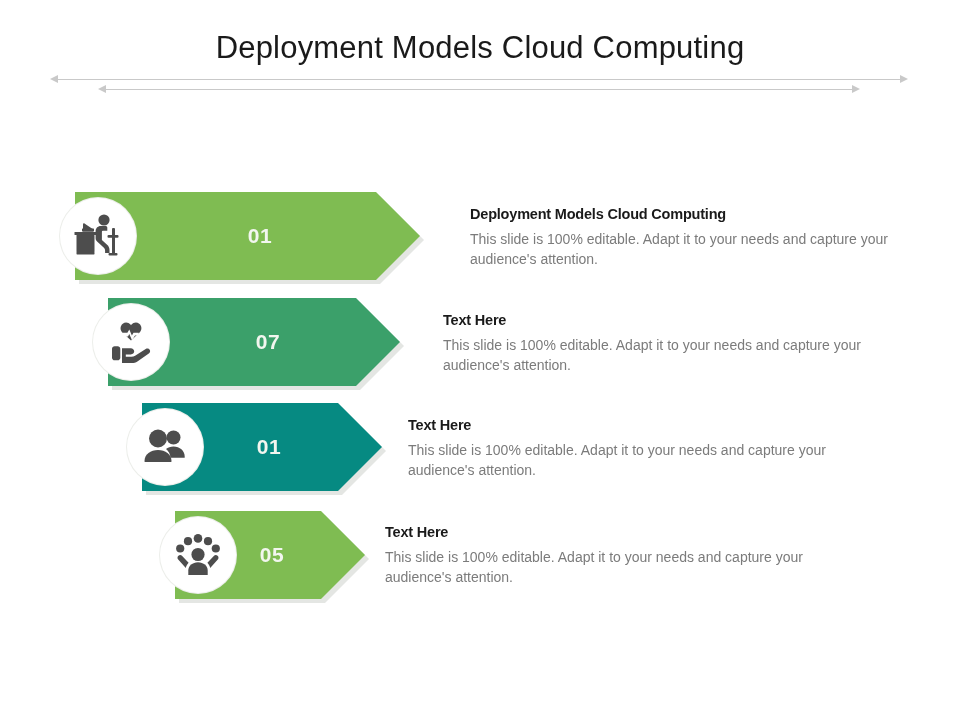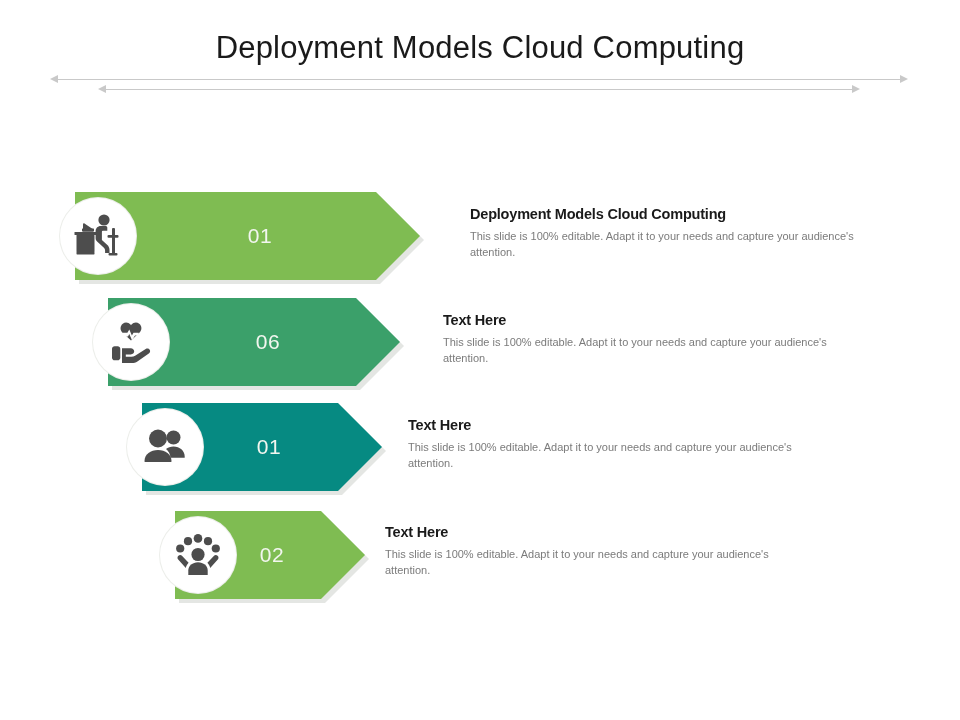--- a/index.html
+++ b/index.html
@@ -104,39 +104,39 @@
 
   
   .step-number {
     position: absolute;
     top: 0;
     height: 88px;
     display: flex;
     align-items: center;
     justify-content: center;
     font-size: 21px;
-    font-weight: normal;
+    font-weight: bold;
     color: #f2f6ef;
     letter-spacing: 0.5px;
   }
 
   
   .text-block {
     position: absolute;
     width: 430px;
   }
   .text-heading {
     font-size: 14.5px;
     font-weight: bold;
     color: #1a1a1a;
     margin: 0 0 7px 0;
     letter-spacing: -0.2px;
   }
   .text-body {
-    font-size: 11px;
+    font-size: 14px;
     line-height: 1.45;
     color: #7b7b7b;
     margin: 0;
   }
 </style>
 </head>
 <body>
 
 <div id="slide-title">Deployment Models Cloud Computing</div>
 
@@ -184,21 +184,21 @@
     <div class="arrow-fill" style="background:#3ba06a;"></div>
   </div>
   <div class="icon-circle" style="left:-15px;">
     <svg width="48" height="44" viewBox="0 0 48 44" fill="#4d4d4d">
       <path d="M24 20.5l-8.6-8.1c-2.6-2.5-2.4-6.6.4-8.7 2.4-1.8 5.8-1.3 7.7.9l.5.6.5-.6c1.9-2.2 5.3-2.7 7.7-.9 2.8 2.1 3 6.2.4 8.7L24 20.5z"></path>
       <path d="M16 12.8h4.4l1.9-3.4 2.6 6 1.6-2.6h5.2v2.6h-3.7l-3 4.8-2.7-6.2-1.3 2.4H16z" fill="#ffffff"></path>
       <path d="M5 28.8c0-1.5 1.2-2.6 2.6-2.6h3.1c1.4 0 2.6 1.1 2.6 2.6v8.9c0 1.5-1.2 2.6-2.6 2.6H7.6C6.2 40.3 5 39.2 5 37.7v-8.9z"></path>
       <path d="M15 28.2h8.8c1.9 0 3.4 1.4 3.4 3.1 0 1.7-1.5 3.1-3.4 3.1h-5v2.4h5.6c1.3 0 2.6-.4 3.7-1.1l10.6-6.8c1.4-.9 3.2-.5 4 .8.8 1.3.4 3-.9 3.9l-11.4 7.8c-1.6 1.1-3.5 1.7-5.5 1.7H15V28.2z"></path>
     </svg>
   </div>
-  <div class="step-number" style="left:125px; width:70px;">06</div>
+  <div class="step-number" style="left:125px; width:70px;">07</div>
 </div>
 <div class="text-block" style="left:443px; top:312px;">
   <p class="text-heading">Text Here</p>
   <p class="text-body">This slide is 100% editable. Adapt it to your needs and capture your audience's attention.</p>
 </div>
 
 <div class="row" style="left:142px; top:403px;">
   <div class="arrow-shape" style="width:240px;">
     <div class="arrow-outline"></div>
     <div class="arrow-fill" style="background:#068a82;"></div>
@@ -229,18 +229,18 @@
       <circle cx="13" cy="7.2" r="4.1"></circle>
       <circle cx="23" cy="4.4" r="4.3"></circle>
       <circle cx="33" cy="7.2" r="4.1"></circle>
       <circle cx="40.8" cy="14.5" r="4.1"></circle>
       <circle cx="23" cy="20.5" r="6.6"></circle>
       <path d="M23 28.2c-5.5 0-9.7 3.6-9.7 8.2V41h19.4v-4.6c0-4.6-4.2-8.2-9.7-8.2z"></path>
       <path d="M13.6 28.8L7.2 21.9c-1-1.1-2.7-1.2-3.8-.2-1.1 1-1.2 2.7-.2 3.8l7.6 8.6c.4-2 1.4-3.9 2.8-5.3z"></path>
       <path d="M32.4 28.8l6.4-6.9c1-1.1 2.7-1.2 3.8-.2 1.1 1 1.2 2.7.2 3.8l-7.6 8.6c-.4-2-1.4-3.9-2.8-5.3z"></path>
     </svg>
   </div>
-  <div class="step-number" style="left:62px; width:70px;">02</div>
+  <div class="step-number" style="left:62px; width:70px;">05</div>
 </div>
 <div class="text-block" style="left:385px; top:524px;">
   <p class="text-heading">Text Here</p>
   <p class="text-body">This slide is 100% editable. Adapt it to your needs and capture your audience's attention.</p>
 </div>
 
 </body></html>

